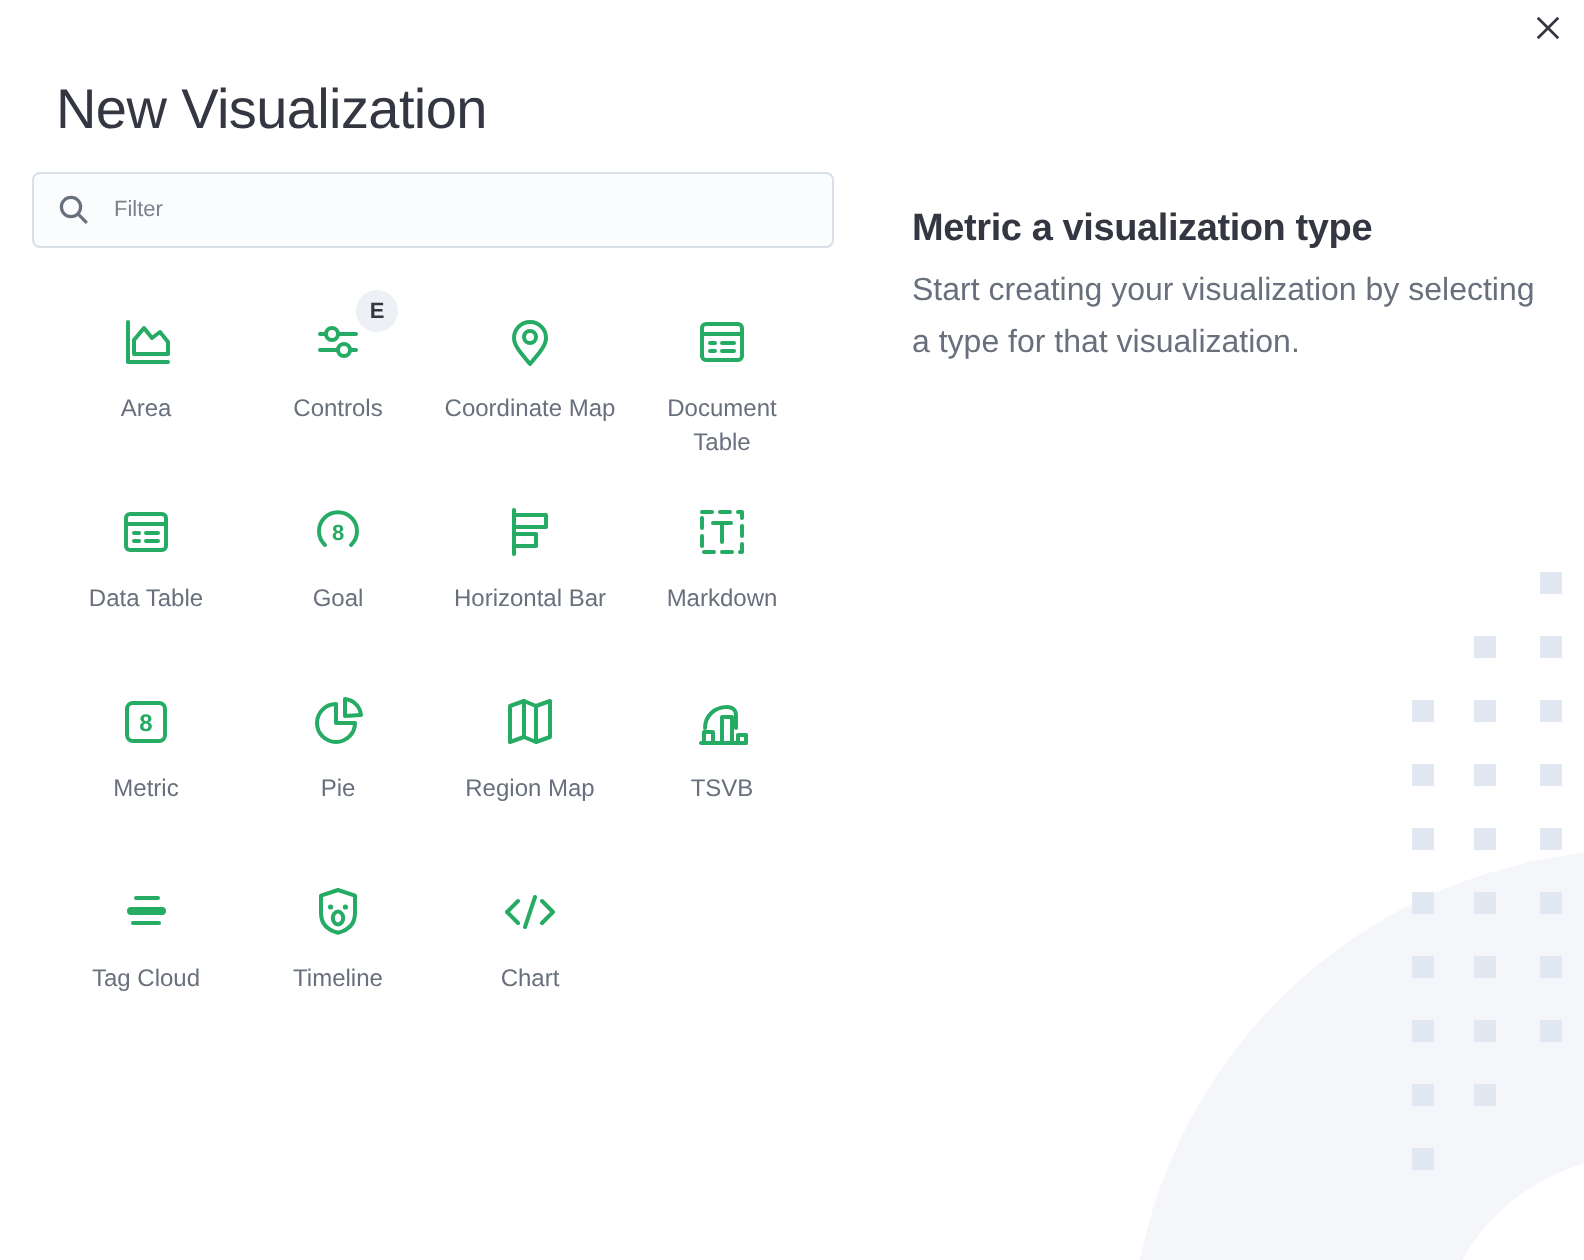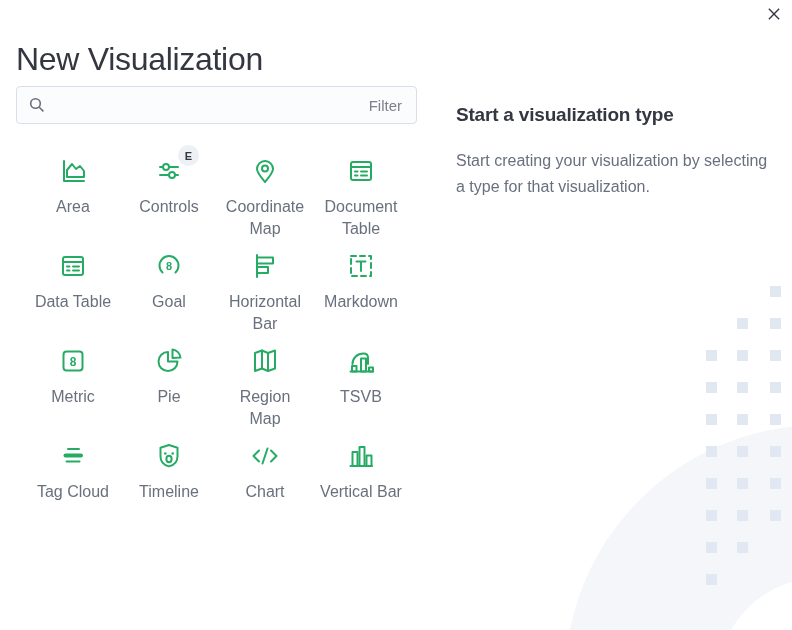--- a/index.html
+++ b/index.html
@@ -16,60 +16,60 @@
   }
 
   
   .decor-outer{position:absolute;left:565px;top:425px;width:510px;height:510px;
     border-radius:50%;background:var(--decor-circle);}
   .decor-hole{position:absolute;left:718px;top:578px;width:204px;height:204px;
     border-radius:50%;background:#ffffff;}
   .decor-square{position:absolute;width:11px;height:11px;background:var(--decor-square);}
 
   
-  .modal-title{position:absolute;left:16px;top:20px;font-size:32px;font-weight:400;
+  .modal-title{position:absolute;left:28px;top:20px;font-size:28px;font-weight:400;
     color:var(--text-dark);letter-spacing:-0.3px;}
   .close-btn{position:absolute;top:2px;right:6px;width:24px;height:24px;border:none;
     background:transparent;cursor:pointer;display:flex;align-items:center;justify-content:center;padding:0;}
   .close-btn svg{width:12px;height:12px;stroke:var(--text-dark);stroke-width:1.6;}
 
   
   .filter-box{position:absolute;left:16px;top:86px;width:401px;height:38px;
     background:var(--input-bg);border:1px solid var(--input-border);border-radius:4px;
     display:flex;align-items:center;box-sizing:border-box;padding:0 12px;}
   .filter-box svg{width:16px;height:16px;stroke:var(--text-subdued);stroke-width:1.6;fill:none;flex:none;}
   .filter-input{border:none;outline:none;background:transparent;margin-left:10px;flex:1;
-    font-size:15px;color:var(--text-dark);font-family:inherit;text-align:right;}
+    font-size:11px;color:var(--text-dark);font-family:inherit;}
   .filter-input::placeholder{color:#7a818d;}
 
   
   .type-grid{position:absolute;left:25px;top:152px;width:384px;
     display:grid;grid-template-columns:repeat(4,96px);grid-auto-rows:95px;}
   .vt-cell{display:flex;flex-direction:column;align-items:center;text-align:center;
     position:relative;padding:3px 5px 0;box-sizing:border-box;cursor:pointer;
     background:transparent;border:none;font-family:inherit;}
   .vt-icon{width:32px;height:32px;color:var(--green);flex:none;}
   .vt-icon svg{width:32px;height:32px;display:block;}
   .vt-icon svg path,.vt-icon svg rect,.vt-icon svg circle,.vt-icon svg ellipse{
     stroke:currentColor;stroke-width:2;fill:none;stroke-linecap:round;stroke-linejoin:round;}
   .vt-icon svg .f{fill:currentColor;stroke:none;}
   .vt-icon svg .k{fill:#ffffff;}
   .vt-icon svg .w4{stroke-width:4;}
   .vt-icon svg text{fill:currentColor;stroke:none;font-weight:bold;
     font-family:"Liberation Sans",sans-serif;}
-  .vt-label{margin-top:9px;font-size:16px;line-height:1.4;color:var(--text-subdued);}
+  .vt-label{margin-top:9px;font-size:12px;line-height:1.4;color:var(--text-subdued);}
   .vt-badge{position:absolute;top:-7px;left:57px;width:21px;height:21px;border-radius:50%;
     background:var(--badge-bg);color:var(--text-dark);font-size:11px;font-weight:bold;
     display:none;align-items:center;justify-content:center;}
   .vt-badge.show{display:flex;}
 
   
   .right-heading{position:absolute;left:456px;top:88px;font-size:19px;font-weight:600;
     color:var(--text-dark);letter-spacing:-0.2px;}
-  .right-desc{position:absolute;left:456px;top:132px;width:320px;font-size:16px;
+  .right-desc{position:absolute;left:456px;top:117px;width:320px;font-size:16px;
     line-height:26px;color:var(--text-subdued);}
 </style>
 </head>
 <body>
 
 <div class="decor-outer"></div>
 <div class="decor-hole"></div>
 <div id="decor-squares">
     <div class="decor-square" style="left: 770px; top: 286px;"></div>
     <div class="decor-square" style="left: 737px; top: 318px;"></div>
@@ -284,28 +284,16 @@
   <button class="vt-cell">
 
     <span class="vt-icon">
         <svg viewBox="0 0 32 32">
           <path d="M10 10.5L4.5 16l5.5 5.5M22 10.5L27.5 16 22 21.5M18.5 8.5l-5 15"></path>
         </svg>
       </span>
     <span class="vt-label">Chart</span>
   </button>
 
-  <button class="vt-cell">
-
-    <span class="vt-icon">
-        <svg viewBox="0 0 32 32">
-          <rect x="7.5" y="12" width="5" height="14"></rect>
-          <rect x="14.5" y="7" width="5" height="19"></rect>
-          <rect x="21.5" y="15.5" width="5" height="10.5"></rect>
-          <path d="M5.5 26h21.5"></path>
-        </svg>
-      </span>
-    <span class="vt-label">Vertical Bar</span>
-  </button>
 </div>
 
-<h2 class="right-heading">Start a visualization type</h2>
+<h2 class="right-heading">Metric a visualization type</h2>
 <p class="right-desc">Start creating your visualization by selecting a type for that visualization.</p>
 
 </body></html>

